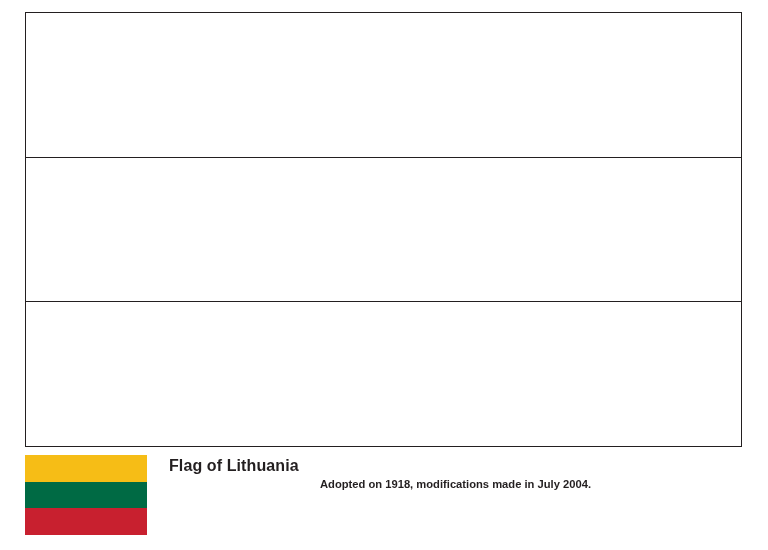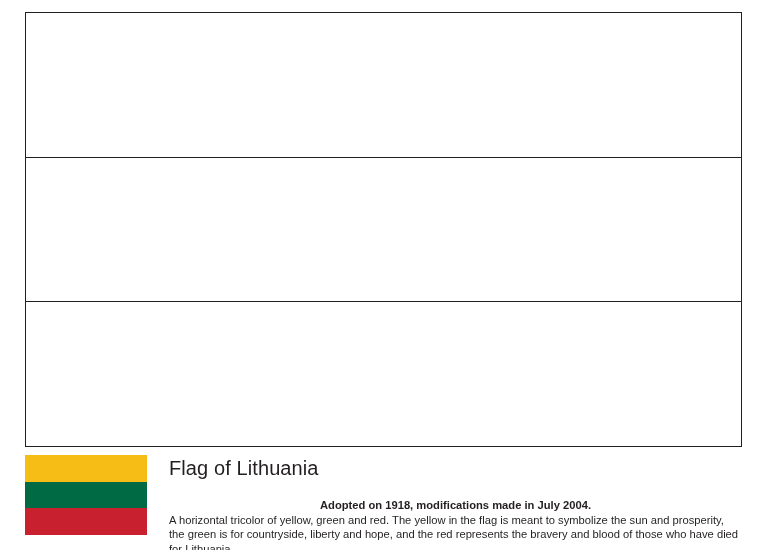--- a/index.html
+++ b/index.html
@@ -61,24 +61,24 @@
     width: 100%;
     height: 33.3333%;
   }
 
   .legend-text {
     margin-left: 22px;
     padding-top: 2px;
     flex: 1 1 auto;
   }
   .legend-title {
-    font-size: 20px;
-    font-weight: normal;
+    font-size: 16px;
+    font-weight: bold;
     line-height: 1.18;
-    margin: 0 0 17px 0;
+    margin: 0 0 1px 0;
     letter-spacing: 0.1px;
   }
   .legend-sub {
     font-size: 11.2px;
     font-weight: bold;
     line-height: 1.25;
     margin: 0 0 1px 0;
     text-align: center;
   }
   .legend-desc {
@@ -99,15 +99,14 @@
 
 <div class="legend">
   <div class="mini-flag">
     <div class="band" style="background:#f6bd16"></div>
     <div class="band" style="background:#006a44"></div>
     <div class="band" style="background:#c8202f"></div>
   </div>
   <div class="legend-text">
     <p class="legend-title">Flag of Lithuania</p>
     <p class="legend-sub">Adopted on 1918, modifications made in July 2004.</p>
-    <p class="legend-desc">A horizontal tricolor of yellow, green and red. The yellow in the flag is meant to symbolize the sun and prosperity, the green is for countryside, liberty and hope, and the red represents the bravery and blood of those who have died for Lithuania.</p>
   </div>
 </div>
 
 </body></html>

